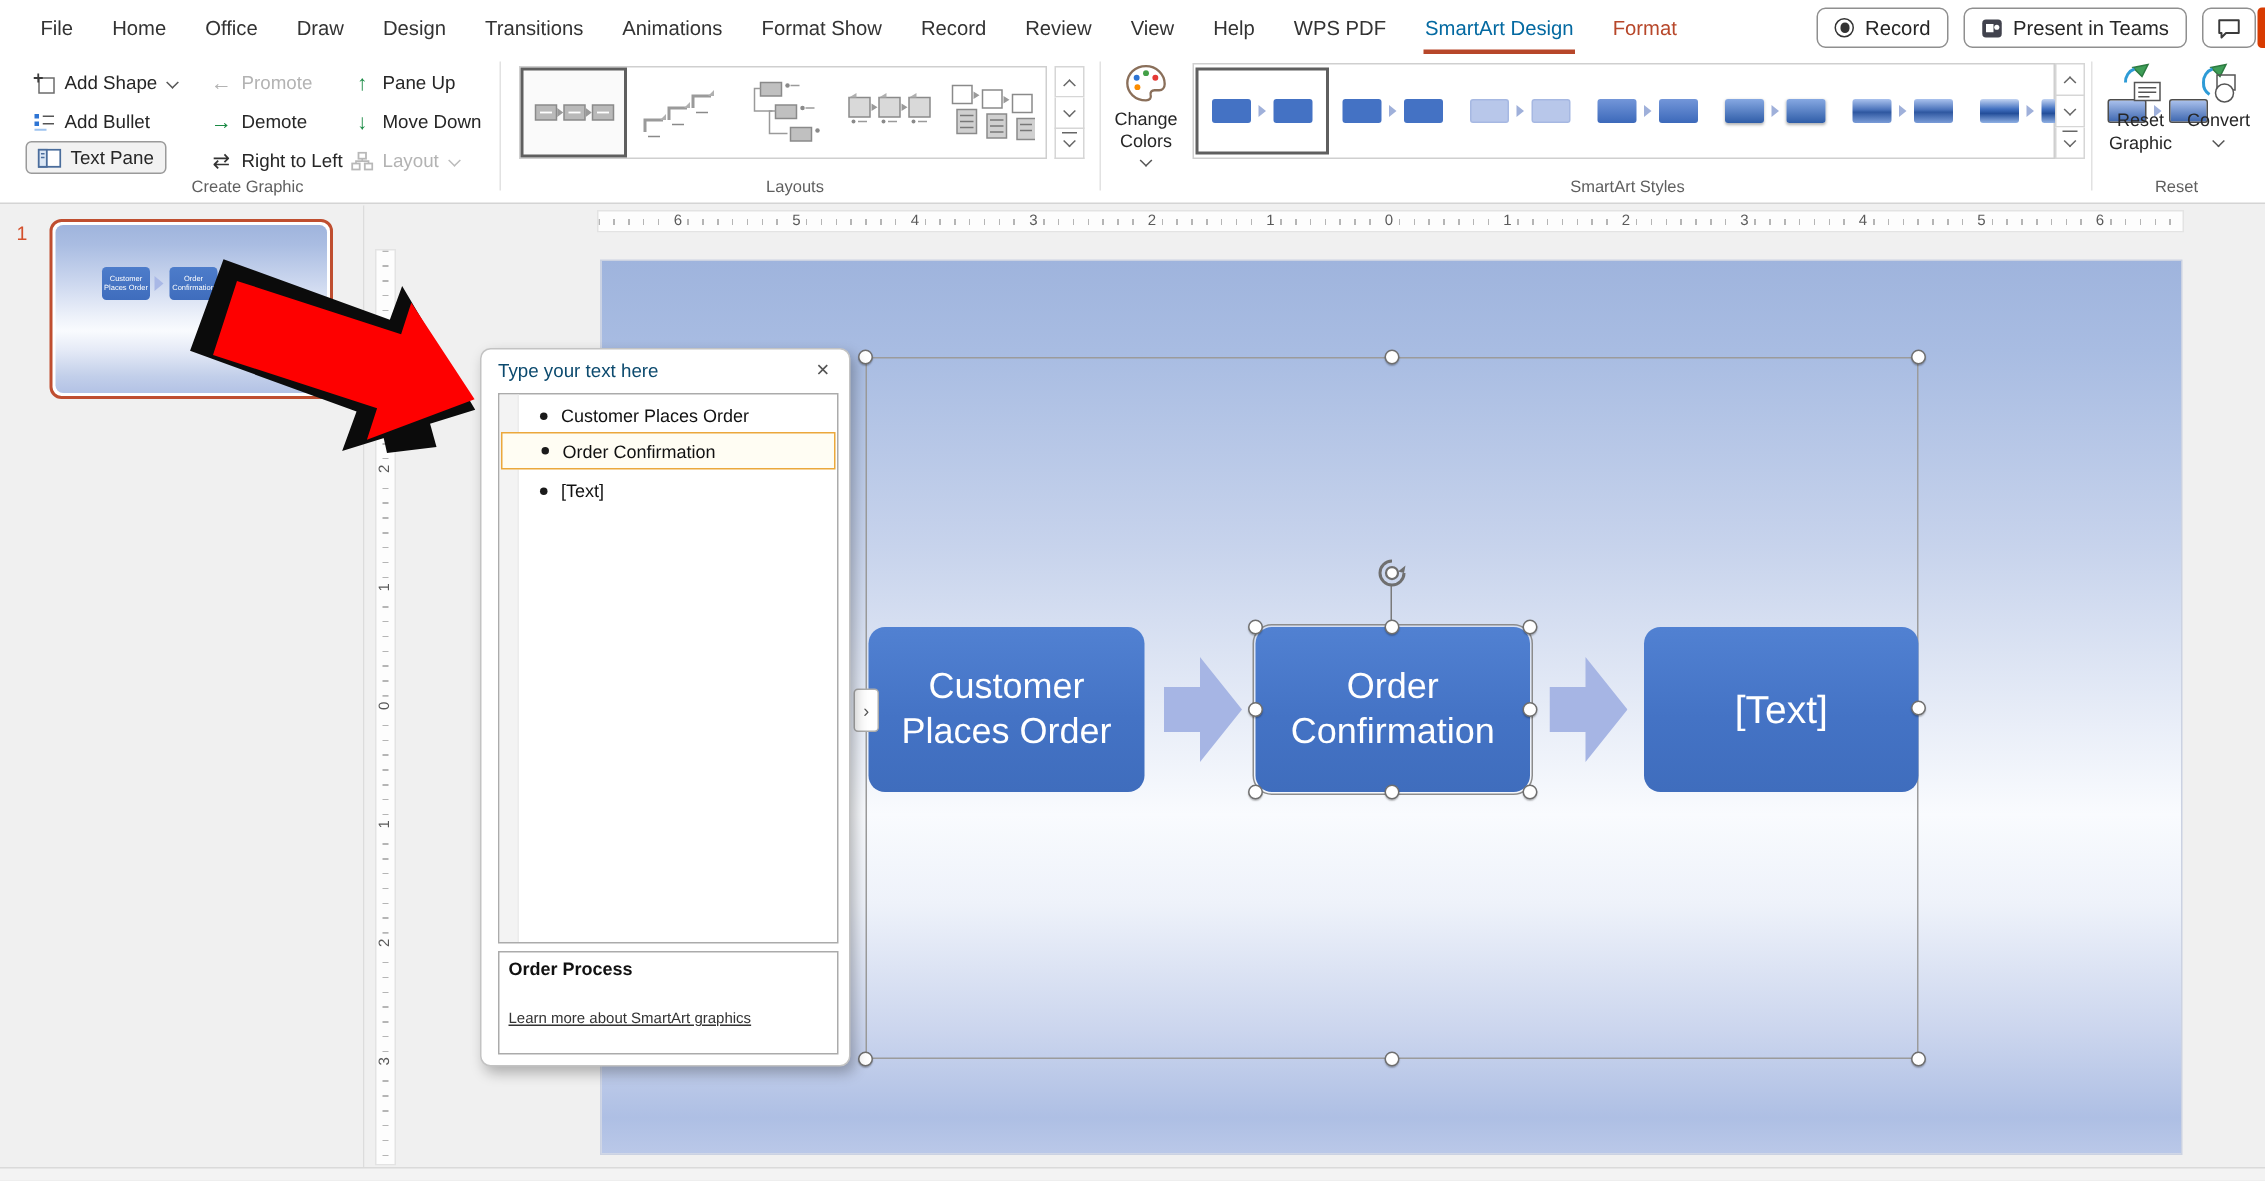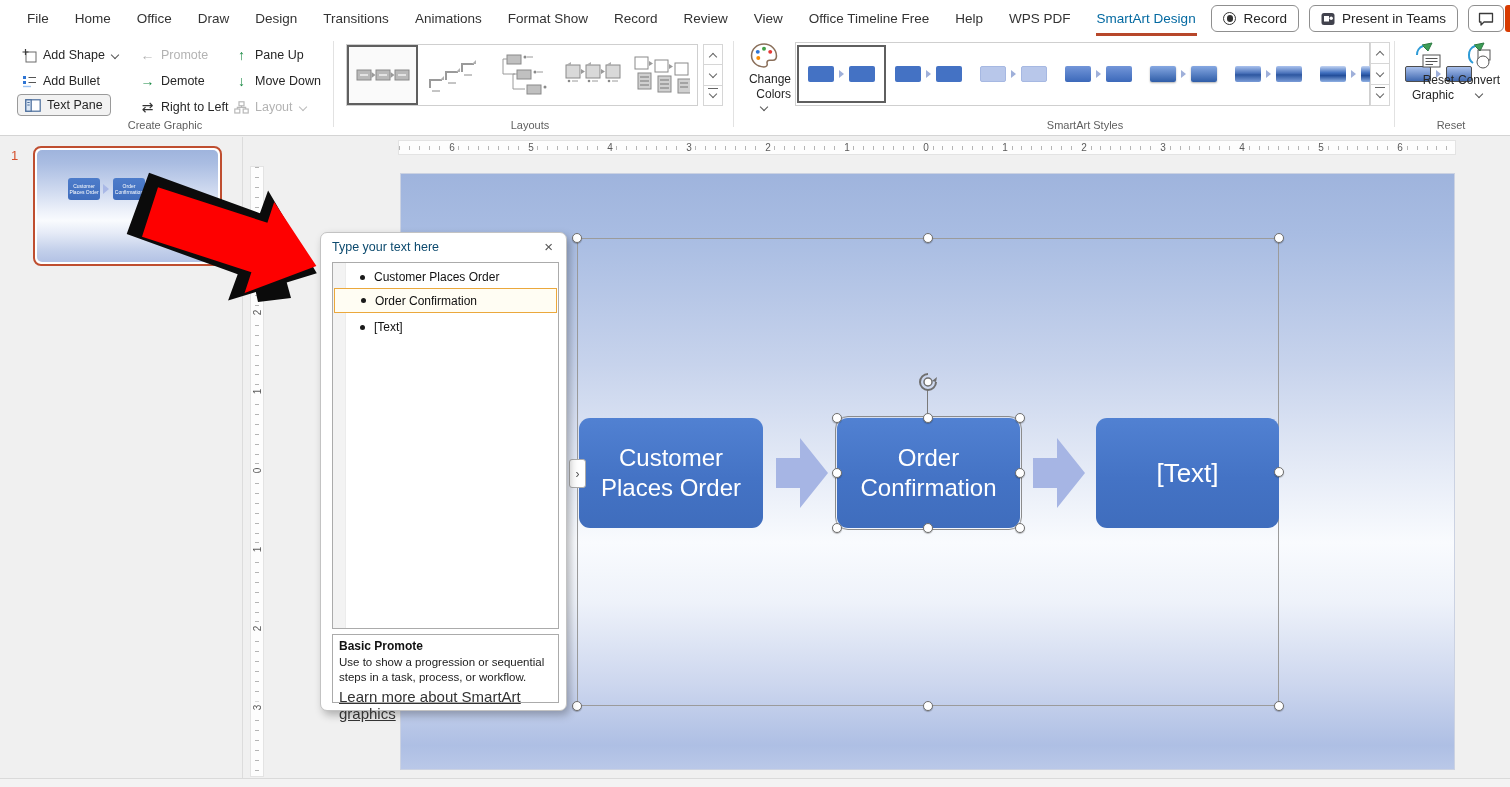--- a/index.html
+++ b/index.html
@@ -48,21 +48,21 @@
   .sb { width:26px; height:16px; border-radius:2px; }
   .sarr { width:0; height:0; border-left:5px solid #9fb0da; border-top:4px solid transparent; border-bottom:4px solid transparent; }
   .s-flat  { background:#4472c4; }
   .s-light { background:#b8c7ea; border:1px solid #a6b8e2; }
   .s-grad  { background:linear-gradient(180deg,#7396d9,#3c69ba); }
   .s-grad2 { background:linear-gradient(180deg,#86a8e2,#2f5da8); box-shadow:0 1px 2px rgba(0,0,0,.3); }
   .s-3d    { background:linear-gradient(180deg,#aac2ee 0%,#4a72ba 45%,#2e57a0 55%,#7a9cd8 100%); }
   .s-shine { background:linear-gradient(180deg,#c3d4f2 0%,#4170c0 42%,#234e9a 60%,#8fb0e4 100%); }
   .s-bevel { background:linear-gradient(180deg,#a9c0ec,#3f68b0); border:1.5px solid #4d4d4d; }
 
-  .bigbtn { position:absolute; width:54px; display:flex; flex-direction:column; align-items:center; font-size:12px; color:#262626; text-align:right; line-height:1.25; gap:3px; }
+  .bigbtn { position:absolute; width:54px; display:flex; flex-direction:column; align-items:center; font-size:12px; color:#262626; text-align:center; line-height:1.25; gap:3px; }
 
   
   .thumb-panel { position:absolute; top:137px; left:0; width:243px; height:641px; background:#f0f0f0; border-right:1px solid #dcdcdc; }
   .slide-no { position:absolute; left:11px; top:11px; font-size:13px; color:#d4502c; }
   .thumb { position:absolute; left:33px; top:9px; width:189px; height:120px; border:2.5px solid #bf4e30; border-radius:8px; background:#fff; padding:2px; }
   .thumb-inner { width:100%; height:100%; border-radius:5px;
     background:linear-gradient(180deg,#9fb4dd 0%,#aabde2 12%,#cdd8ef 35%,#eef2fa 55%,#f9fbfe 63%,#e6ebf7 74%,#c2cfea 90%,#b3c2e5 100%); position:relative; overflow:hidden; }
   .mini-box { position:absolute; width:32px; height:22px; border-radius:3px; background:linear-gradient(180deg,#4d7cca,#3f6dbd); color:#fff; font-size:5px; line-height:1.2; display:flex; align-items:center; justify-content:center; text-align:center; padding:1px; }
   .mini-arr { position:absolute; width:0; height:0; border-left:6px solid #a9b8e6; border-top:5px solid transparent; border-bottom:5px solid transparent; }
 
@@ -93,21 +93,21 @@
   .tp-title { position:absolute; left:11px; top:7px; font-size:12.5px; font-weight:normal; color:#0c4a6e; }
   .tp-close { position:absolute; right:9px; top:4px; font-size:15px; color:#555; line-height:1; padding:2px 4px; }
   .tp-list { position:absolute; left:11px; top:29px; width:227px; height:367px; border:1px solid #ababab; background:#fff; overflow:hidden; }
   .tp-gutter { position:absolute; left:0; top:0; bottom:0; width:13px; background:#f3f3f3; border-right:1px solid #ececec; }
   .tp-row { position:absolute; left:1px; right:1px; height:24px; display:flex; align-items:center; font-size:12px; color:#111; }
   .tp-bullet { width:5px; height:5px; border-radius:50%; background:#1a1a1a; margin-left:26px; margin-right:9px; flex:none; }
   .tp-row.hl { border:1.5px solid #eba83c; background:#fffdf3; }
   .tp-footer { position:absolute; left:11px; top:401px; width:227px; height:69px; border:1px solid #ababab; background:#fff; padding:4px 6px; }
   .tp-f-title { font-size:12px; font-weight:bold; color:#111; margin-bottom:2px; }
   .tp-f-desc { font-size:11.5px; color:#222; line-height:1.3; }
-  .tp-f-link { font-size:15px; color:#333; text-decoration:underline; margin-top:3px; display:inline-block; }
+  .tp-f-link { font-size:10px; color:#333; text-decoration:underline; margin-top:19px; display:inline-block; }
 
   .statusbar { position:absolute; left:0; right:0; top:778px; height:9px; background:#f3f3f3; border-top:1px solid #dadada; }
   .annotation { position:absolute; left:0; top:0; width:1510px; height:787px; pointer-events:none; z-index:60; }
 </style>
 </head>
 <body>
 
 <div class="app">
 
   <div class="tabbar">
@@ -115,21 +115,20 @@
     <div class="tab">Home</div>
     <div class="tab">Office</div>
     <div class="tab">Draw</div>
     <div class="tab">Design</div>
     <div class="tab">Transitions</div>
     <div class="tab">Animations</div>
     <div class="tab">Format Show</div>
     <div class="tab">Record</div>
     <div class="tab">Review</div>
     <div class="tab">View</div>
-    <div class="tab">Office Timeline Free</div>
     <div class="tab">Help</div>
     <div class="tab">WPS PDF</div>
     <div class="tab active">SmartArt Design</div>
     <div class="tab contextual">Format</div>
 
     <div class="tabbar-right">
       <div class="pill-btn">
         <span class="rec-ic"></span>
         <span>Record</span>
       </div>
@@ -525,22 +524,21 @@
         <div class="tp-row hl" style="top:25px; height:25px;">
           <span class="tp-bullet"></span>
           <span>Order Confirmation</span>
         </div>
         <div class="tp-row" style="top:52px;">
           <span class="tp-bullet"></span>
           <span>[Text]</span>
         </div>
       </div>
       <div class="tp-footer">
-        <div class="tp-f-title">Basic Promote</div>
-        <div class="tp-f-desc">Use to show a progression or sequential steps in a task, process, or workflow.</div>
+        <div class="tp-f-title">Order Process</div>
         <span class="tp-f-link">Learn more about SmartArt graphics</span>
       </div>
     </div>
   </div>
 
   <div class="statusbar"></div>
 
   <svg class="annotation" viewBox="0 0 1510 787">
     <polygon points="149,172.8 259.9,213.2 268.1,190.6 316.8,273.2 228.1,300.6 237.7,274.3 126.7,233.9" fill="#0b0b0b"></polygon>
     <polygon points="252,275 283,269 291,298 258,302" fill="#0b0b0b"></polygon>

